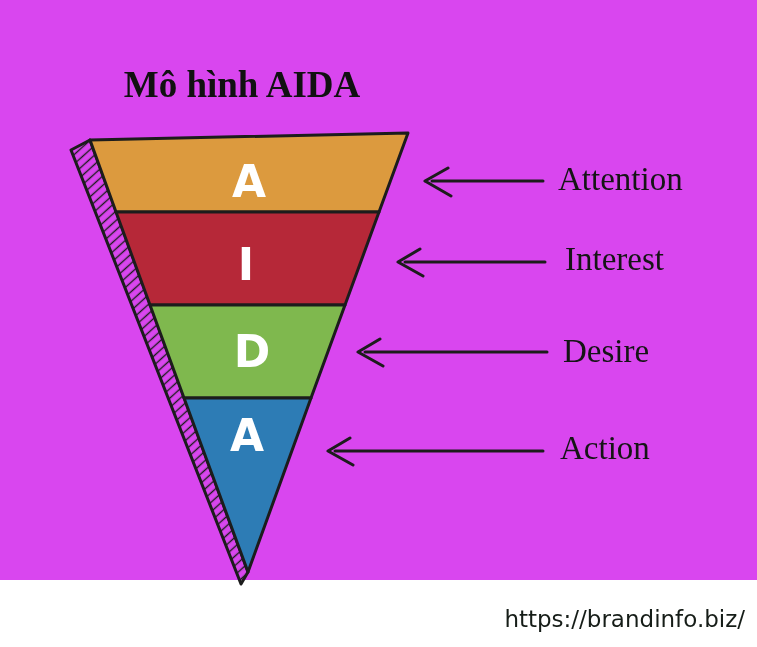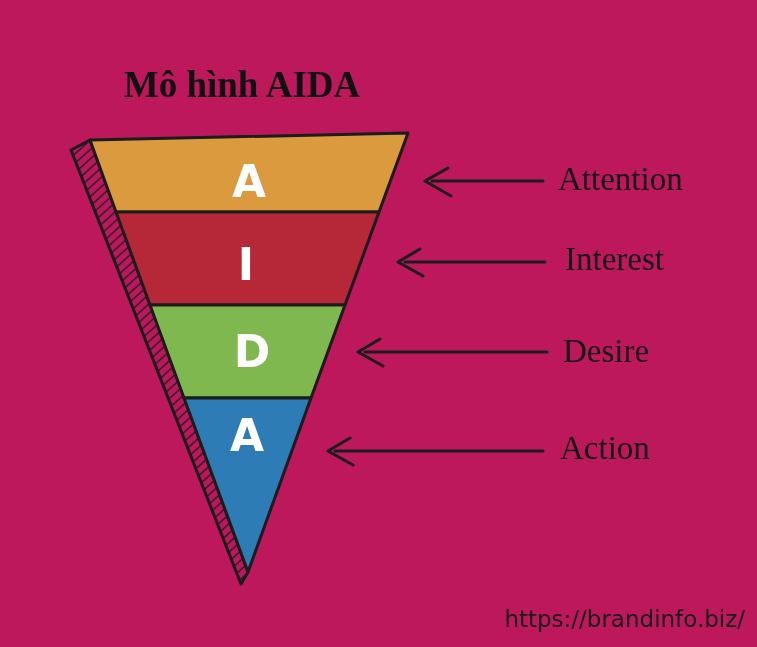--- a/index.html
+++ b/index.html
@@ -7,22 +7,22 @@
     padding: 0;
     background: #ffffff;
     width: 757px;
     height: 647px;
     overflow: hidden;
     font-family: "Liberation Serif", serif;
   }
   .canvas {
     position: relative;
     width: 757px;
-    height: 647px;
-    background: #be185d;
+    height: 580px;
+    background: #d946ef;
   }
   svg { display: block; }
   .stage-letter {
     font-family: "DejaVu Sans", sans-serif;
     font-weight: bold;
     font-size: 44px;
   }
   .side-label {
     font-family: "Liberation Serif", serif;
     font-size: 33px;

